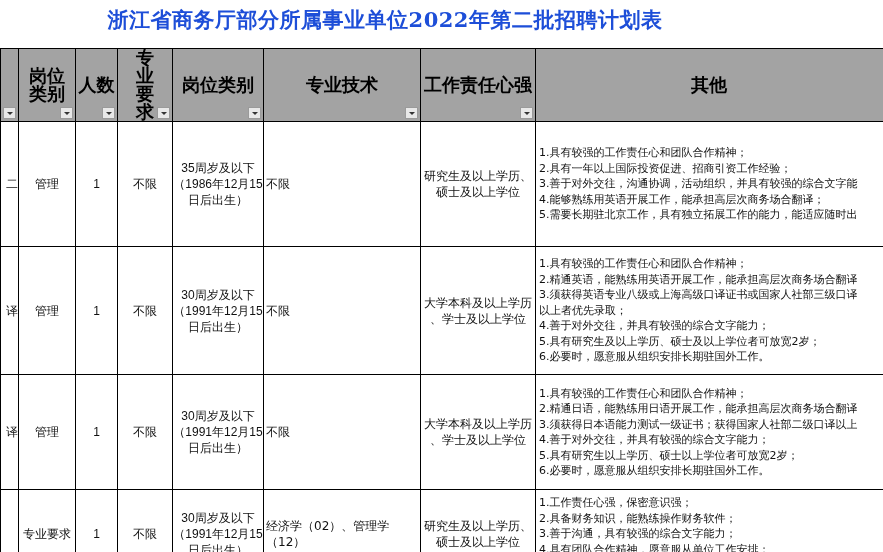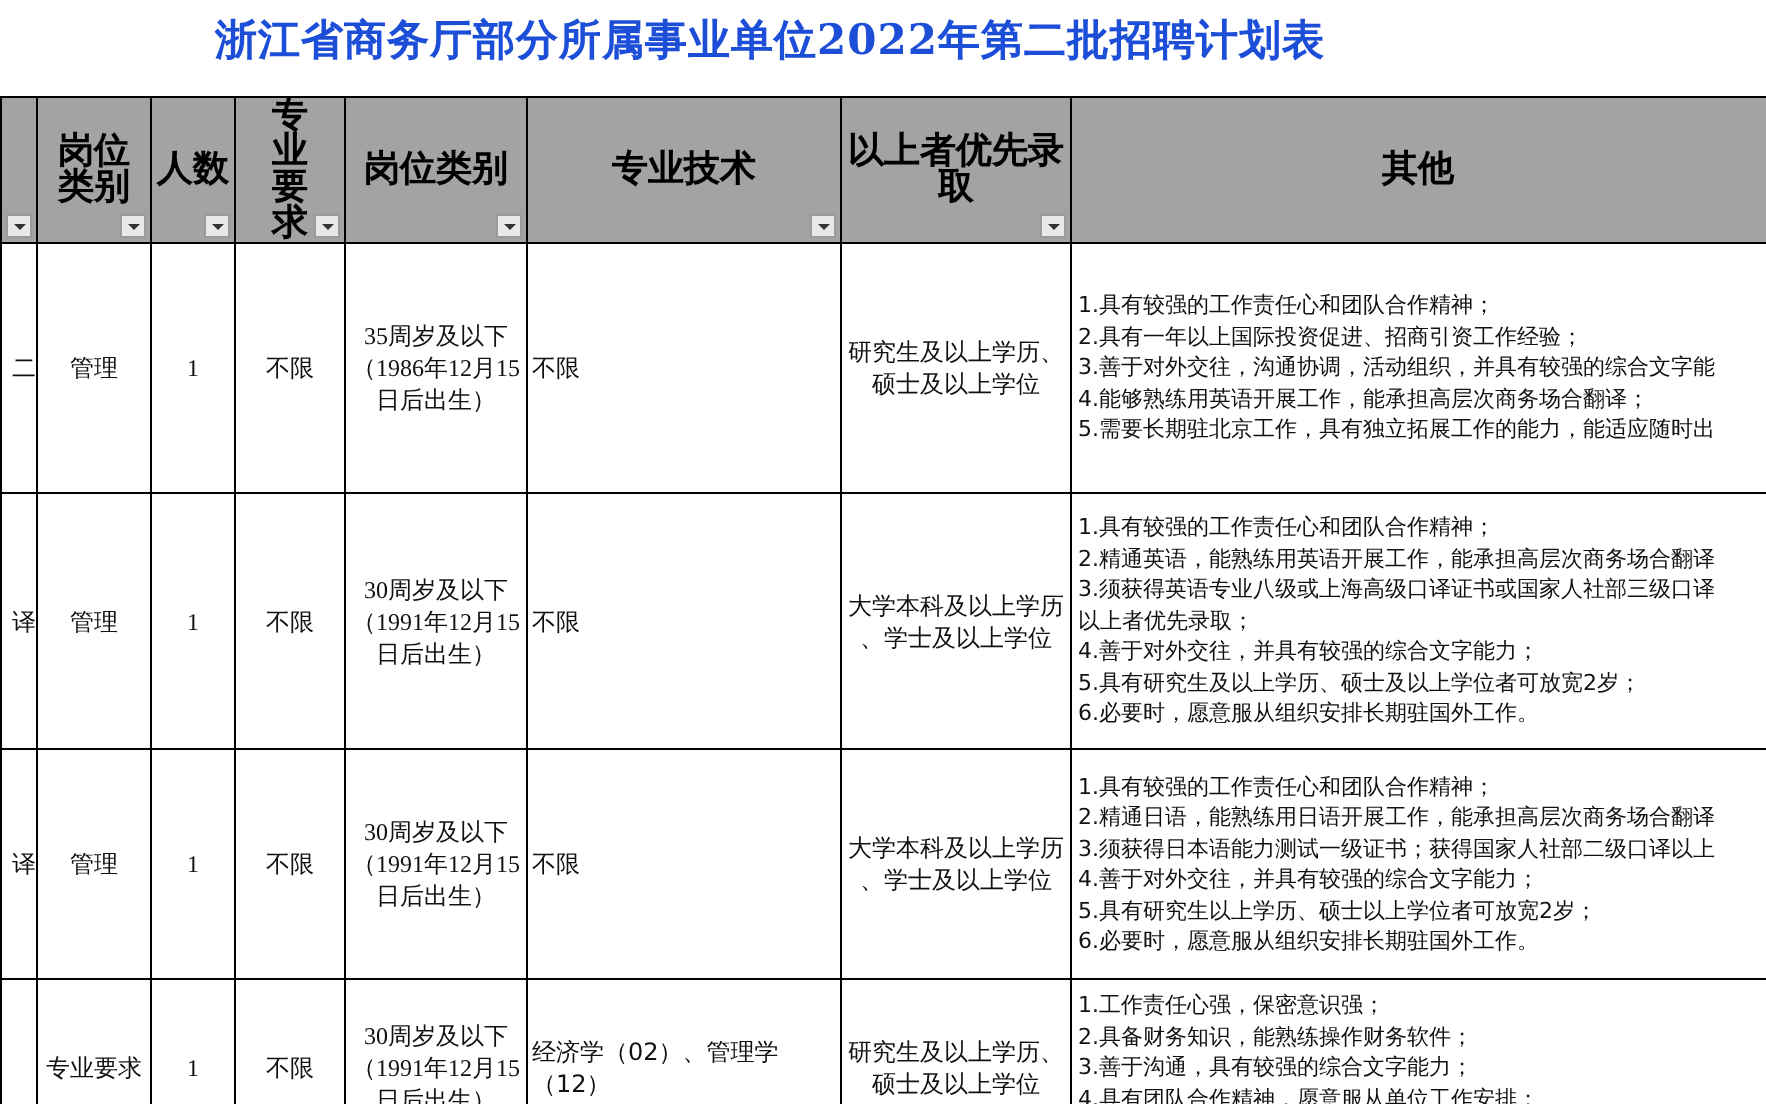--- a/index.html
+++ b/index.html
@@ -26,21 +26,21 @@
     background:#e8e8e8; border:1px solid #9a9a9a; box-sizing:border-box;
   }
   .dd::after {
     content:""; position:absolute; left:3px; top:4px;
     border-left:3px solid transparent; border-right:3px solid transparent;
     border-top:3px solid #333;
   }
   td { font-size:12px; color:#111; text-align:center; line-height:16px; }
   td.left { text-align:left; padding-left:2px; }
   td.other { text-align:left; padding-left:3px; font-size:11px; line-height:15.5px; white-space:nowrap; }
-  .num { font-family:Liberation Serif, serif; font-size:12px; }
+  .num { font-family:Liberation Sans, sans-serif; font-size:12px; }
   .r1 td { height:124px; }
   .r2 td { height:127px; }
   .r3 td { height:114px; }
   .r4 td { height:88px; }
   .r5 td { height:20px; vertical-align:top; }
   .line { display:block; }
 </style>
 </head>
 <body>
 
@@ -78,21 +78,21 @@
           </th>
       <th>
             <span class="lbl">岗位类别</span>
             <span class="dd"></span>
           </th>
       <th>
             <span class="lbl">专业技术</span>
             <span class="dd"></span>
           </th>
       <th>
-            <span class="lbl">以上者优先录取</span>
+            <span class="lbl">工作责任心强</span>
             <span class="dd"></span>
           </th>
       <th>
             <span class="lbl" style="padding-right:24px;">其他</span>
           </th>
     </tr>
   </thead>
   <tbody>
 
     <tr class="r1">

